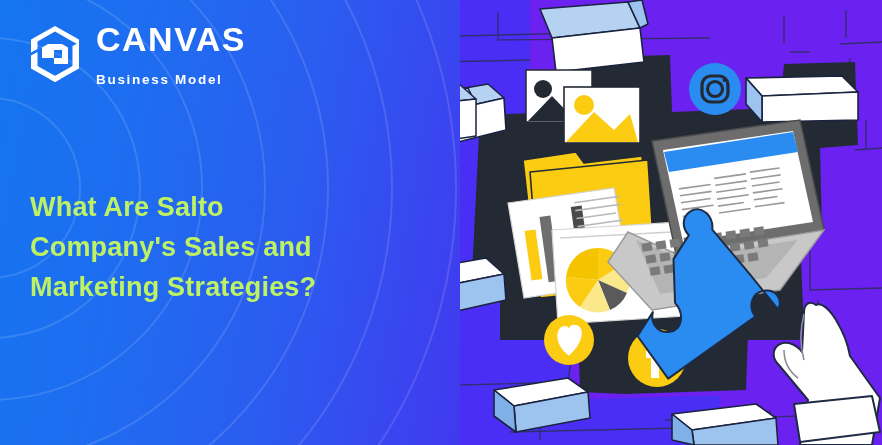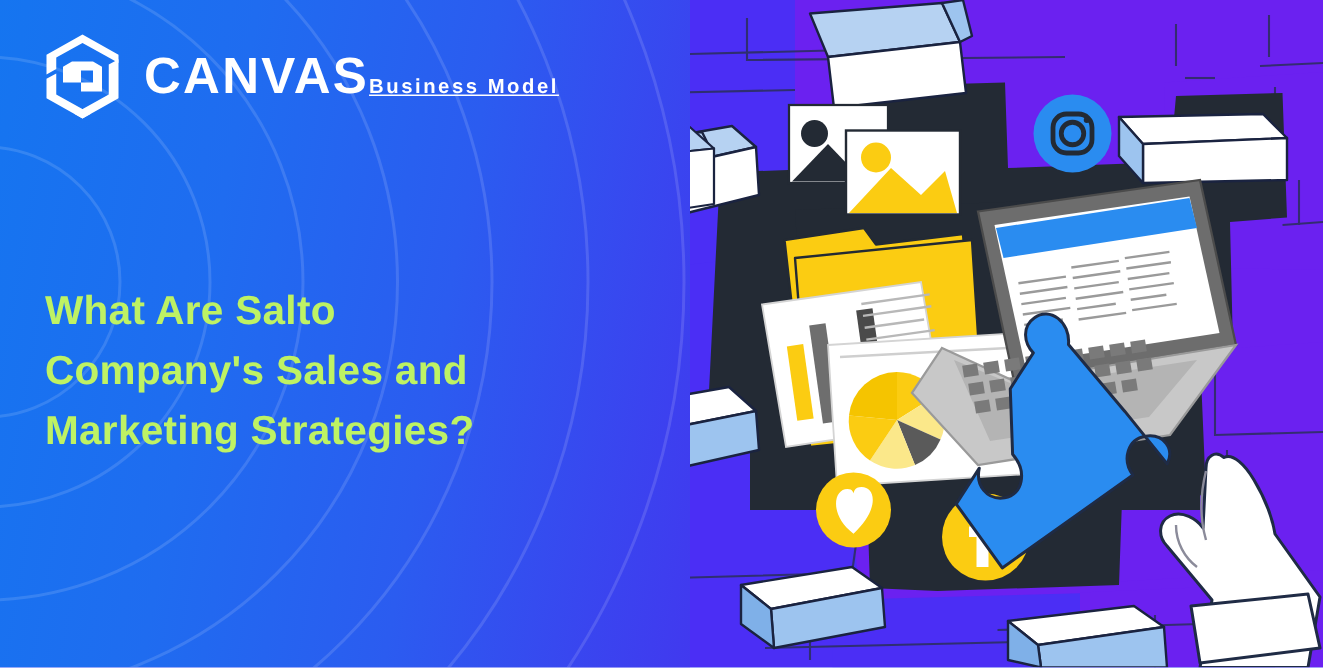--- a/index.html
+++ b/index.html
@@ -29,36 +29,35 @@
   .arcs { position:absolute; left:0; top:0; width:460px; height:445px; }
 
   
   .logo-block {
     position:absolute;
     left:28px; top:22px;
     display:flex; align-items:center; gap:14px;
     z-index:6;
   }
   .logo-mark { width:54px; height:58px; flex:0 0 auto; }
-  .logo-text { display:flex; flex-direction:row; }
+  .logo-text { display:flex; flex-direction:column; }
   .logo-word {
     color:#ffffff;
     font-size:34px;
     font-weight:bold;
     letter-spacing:1.5px;
     line-height:1;
   }
   .logo-sub {
     color:#ffffff;
     font-size:13.5px;
     font-weight:bold;
     letter-spacing:1.7px;
     margin-top:17px;
     line-height:1;
-    text-decoration:underline;
   }
 
   
   .headline {
     position:absolute;
     left:30px; top:188px;
     width:400px;
     color:#bef264;
     font-size:27px;
     font-weight:bold;

